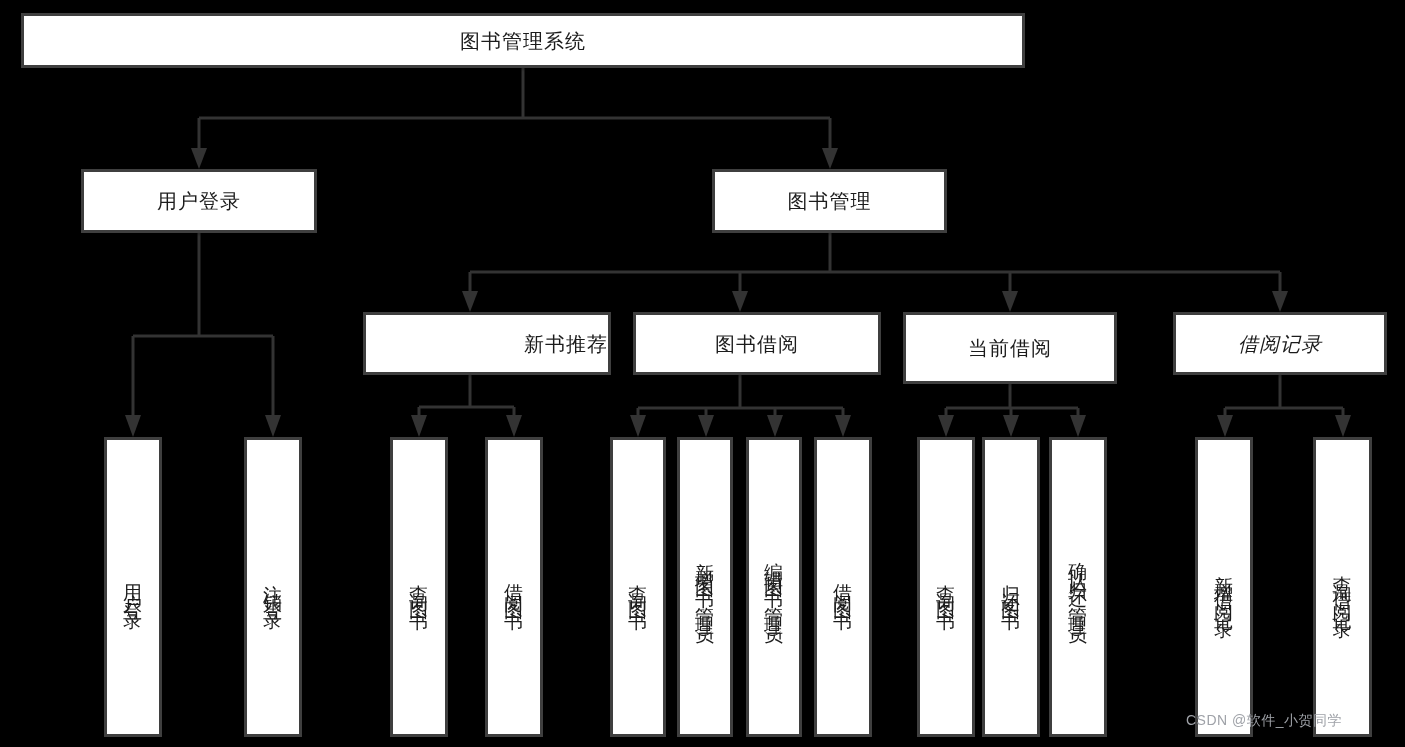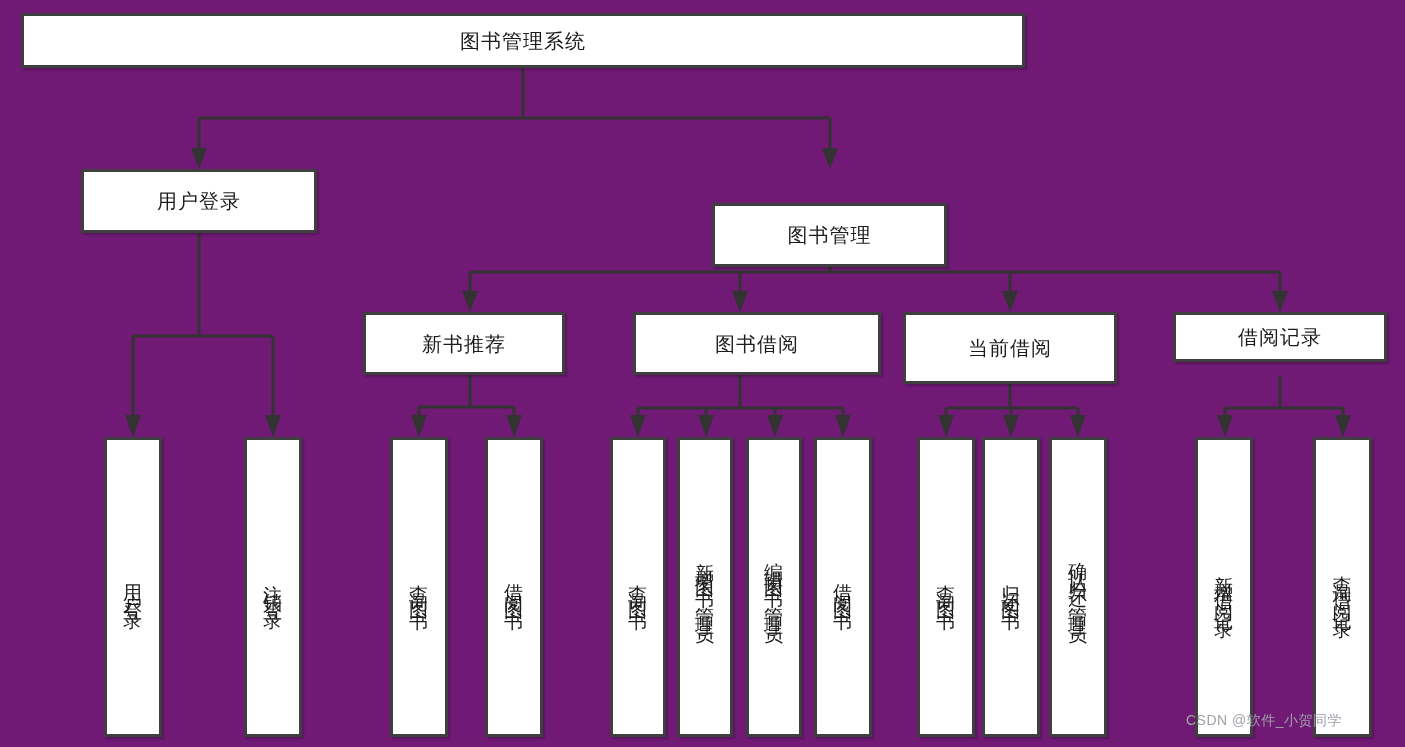--- a/index.html
+++ b/index.html
@@ -1,19 +1,19 @@
 <!DOCTYPE html>
 <html><head>
 <meta charset="utf-8">
 <style>
   html,body{margin:0;padding:0;background:#ffffff;}
   #stage{
     position:relative;
     width:1405px;height:747px;
-    background:#701a75;
+    background:#000000;
     font-family:"Liberation Sans","DejaVu Sans",sans-serif;
     overflow:hidden;
   }
   #wires{position:absolute;left:0;top:0;z-index:1;}
   .node{
     position:absolute;
     box-sizing:border-box;
     background:#ffffff;
     border:3px solid #3f3f3f;
     box-shadow:2px 2px 2px rgba(0,0,0,0.22);
@@ -27,26 +27,26 @@
   .node.v{
     writing-mode:vertical-rl;
     text-orientation:mixed;
     letter-spacing:9px;
     font-size:19px;
   }
   
   .n-root{left:21px;top:13px;width:1004px;height:55px;}
   
   .n-login{left:81px;top:169px;width:236px;height:64px;}
-  .n-mgmt{left:712px;top:169px;width:235px;height:64px;margin-top:34px;}
-  
-  .n-m1{left:363px;top:312px;width:202px;height:63px;}
+  .n-mgmt{left:712px;top:169px;width:235px;height:64px;}
+  
+  .n-m1{left:363px;top:312px;width:248px;height:63px;justify-content:flex-end;}
   .n-m2{left:633px;top:312px;width:248px;height:63px;}
   .n-m3{left:903px;top:312px;width:214px;height:72px;}
-  .n-m4{left:1173px;top:312px;width:214px;height:50px;}
+  .n-m4{left:1173px;top:312px;width:214px;height:63px;font-style:italic;}
   
   .leaf{top:437px;height:300px;width:58px;}
   .n-l1a{left:104px;} .n-l1b{left:244px;}
   .n-l2a{left:390px;} .n-l2b{left:485px;}
   .n-l3a{left:610px;width:56px;} .n-l3b{left:677px;width:56px;}
   .n-l3c{left:746px;width:56px;} .n-l3d{left:814px;}
   .n-l4a{left:917px;} .n-l4b{left:982px;} .n-l4c{left:1049px;}
   .n-l5a{left:1195px;} .n-l5b{left:1313px;width:59px;}
   .watermark{
     position:absolute;

